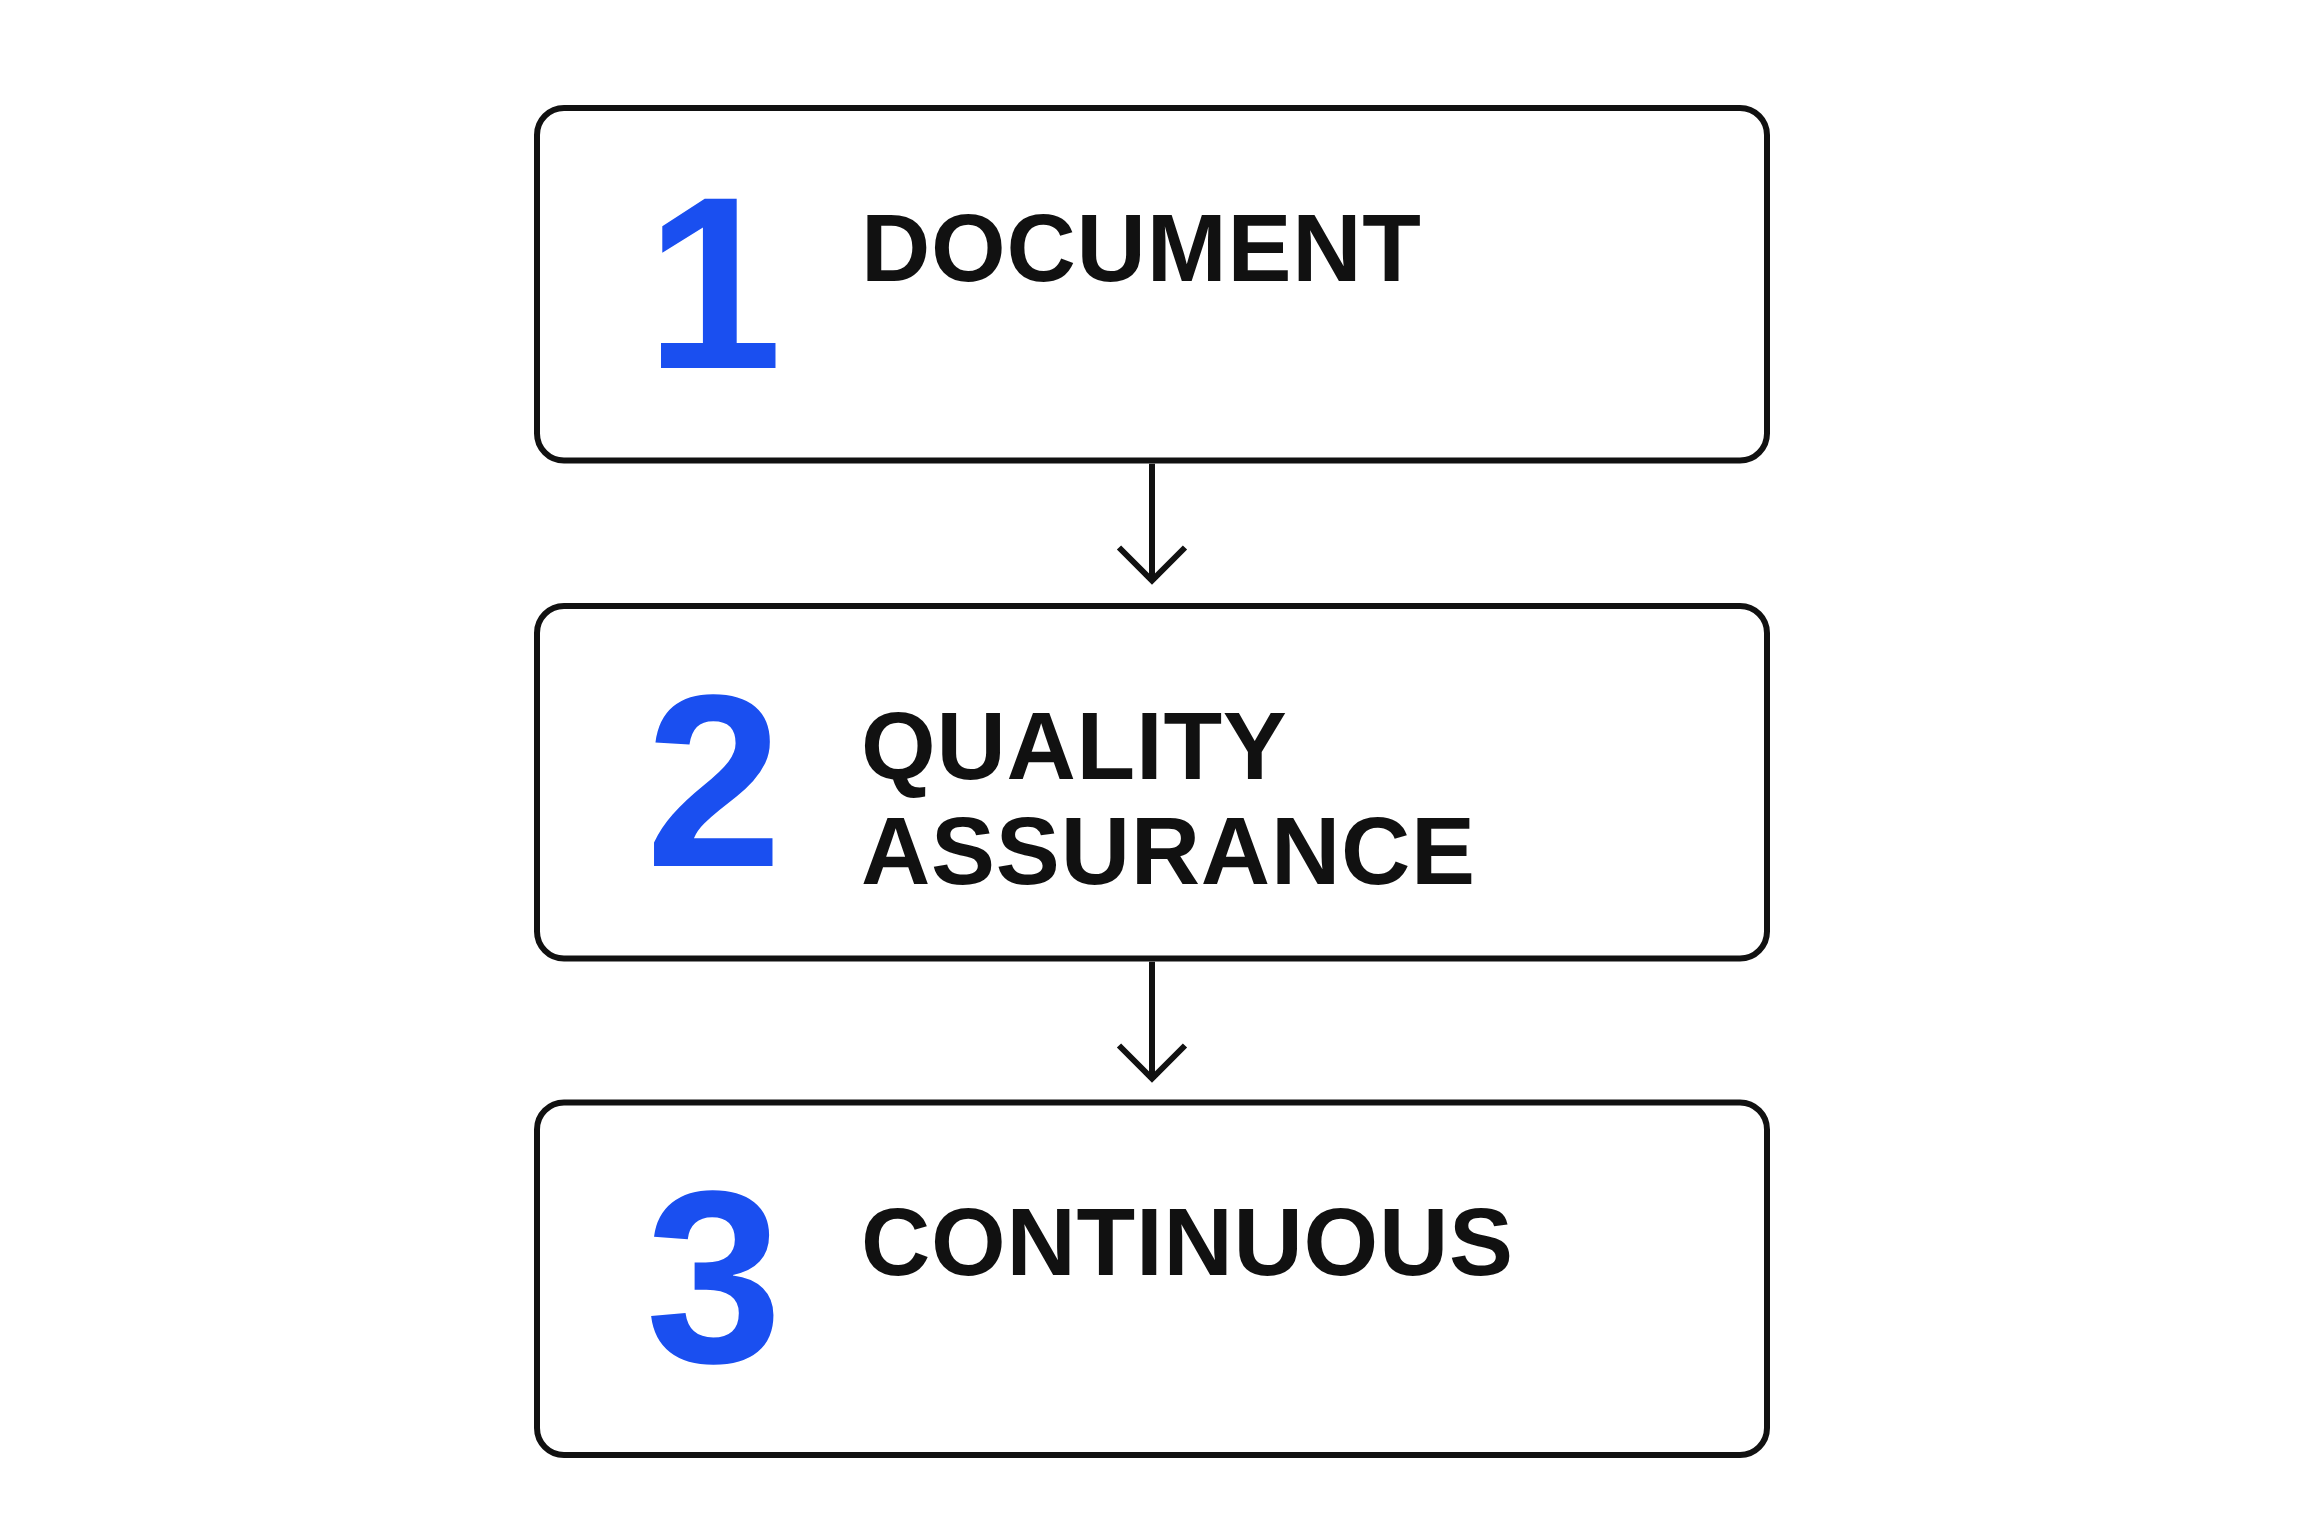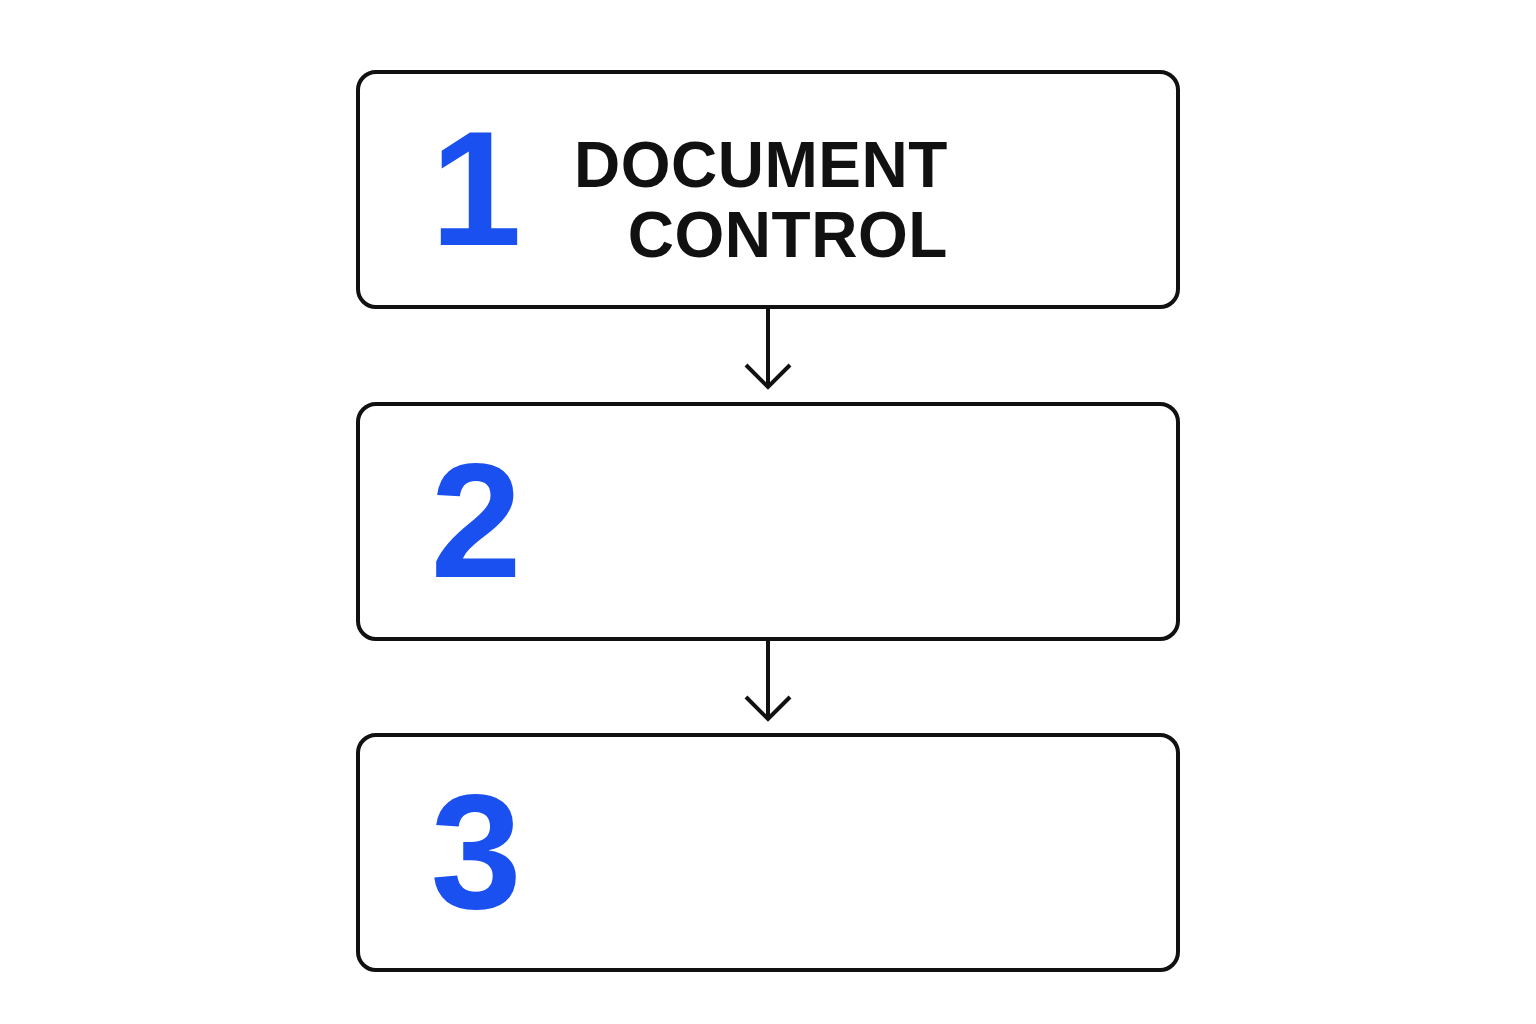--- a/index.html
+++ b/index.html
@@ -1,44 +1,48 @@
 <!DOCTYPE html>
 <html><head>
 <meta charset="utf-8">
 <style>
   html, body { margin:0; padding:0; background:#ffffff; }
   body { width:1536px; height:1024px; position:relative; overflow:hidden; font-family:"Liberation Sans", sans-serif; }
   .box { position:absolute; left:356px; width:816px; height:231px; border:4px solid #111111; border-radius:20px; background:#fff; }
   .num { position:absolute; left:66px; top:50px; width:100px; text-align:center; font-family:"Liberation Sans", sans-serif; font-weight:bold; font-size:164px; line-height:130px; color:#1a4ff0; }
   .label { position:absolute; left:214px; top:56px; font-family:"Liberation Sans", sans-serif; font-weight:bold; font-size:64px; line-height:70px; color:#111111; letter-spacing:0.5px; }
-  .label span { display:block;text-align:right; }
+  .label span { display:block; }
   .arrow { position:absolute; left:742px; width:52px; height:82px; }
 </style>
 </head>
 <body>
 
 <div class="box" style="top:70px;">
   <div class="num">1</div>
   <div class="label">
     <span>DOCUMENT</span>
-    <span>CONTROL</span>
   </div>
 </div>
 
 <svg class="arrow" style="top:309px;" viewBox="0 0 52 82">
   <line x1="26" y1="0" x2="26" y2="78" stroke="#111" stroke-width="4"></line>
   <polyline points="4,56 26,78 48,56" fill="none" stroke="#111" stroke-width="4"></polyline>
 </svg>
 
 <div class="box" style="top:402px;">
   <div class="num">2</div>
+  <div class="label">
+    <span>QUALITY</span>
+    <span>ASSURANCE</span>
+  </div>
 </div>
 
 <svg class="arrow" style="top:641px;" viewBox="0 0 52 82">
   <line x1="26" y1="0" x2="26" y2="78" stroke="#111" stroke-width="4"></line>
   <polyline points="4,56 26,78 48,56" fill="none" stroke="#111" stroke-width="4"></polyline>
 </svg>
 
 <div class="box" style="top:733px;">
   <div class="num">3</div>
   <div class="label">
+    <span>CONTINUOUS</span>
   </div>
 </div>
 
 </body></html>

